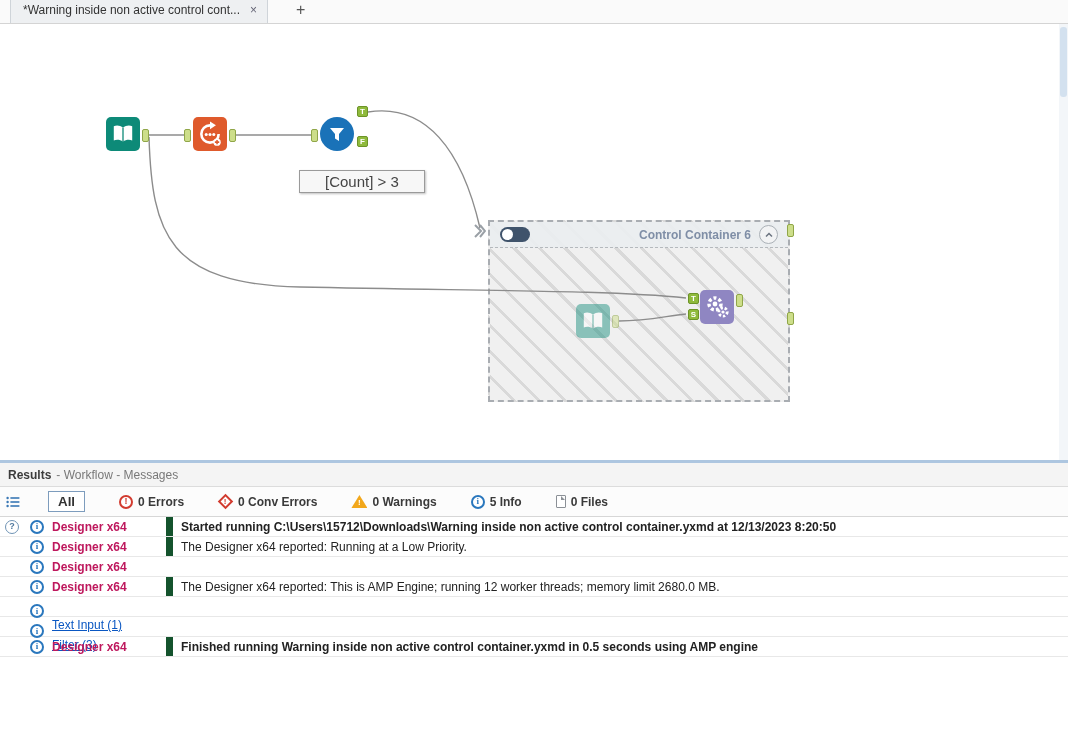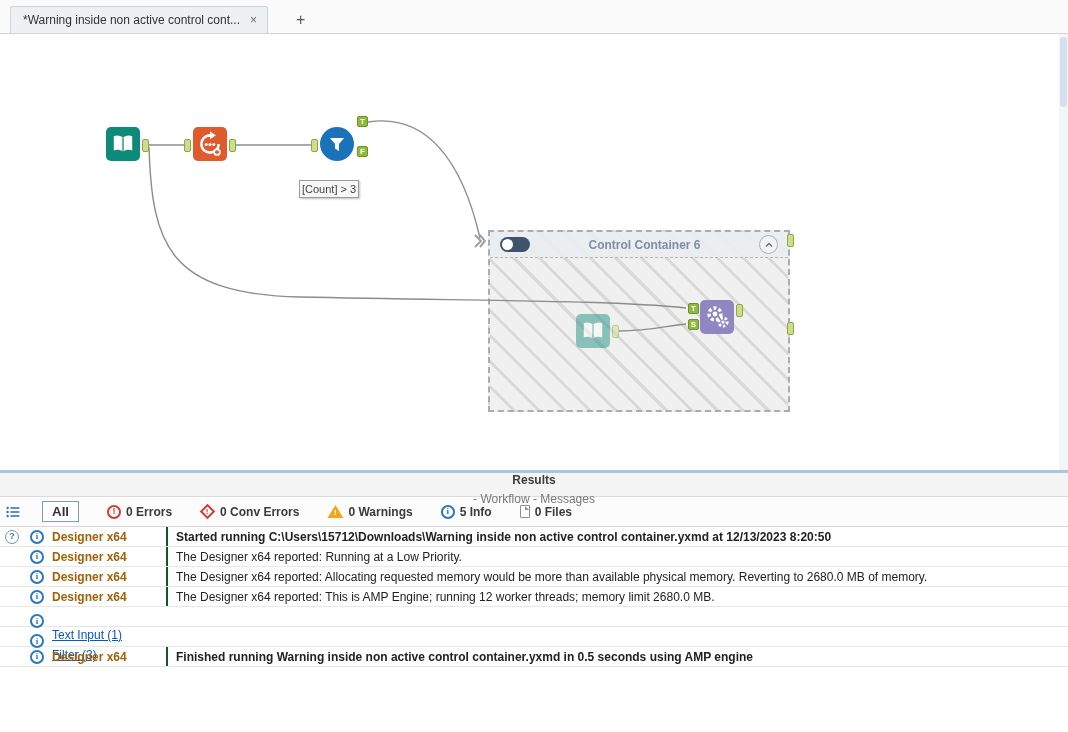--- a/index.html
+++ b/index.html
@@ -5,21 +5,21 @@
   * { box-sizing: border-box; }
   html, body { margin: 0; padding: 0; }
   body {
     width: 1068px; height: 732px; overflow: hidden;
     font-family: "Liberation Sans", sans-serif;
     font-size: 12px; color: #333; background: #fff;
   }
   .app { position: relative; width: 1068px; height: 732px; }
 
   
-  .tabbar { height: 34px; background: #fafafa; border-bottom: 1px solid #d4d4d4;
+  .tabbar { height: 24px; background: #fafafa; border-bottom: 1px solid #d4d4d4;
             display: flex; align-items: flex-end; padding-left: 10px; }
   .tab { display: flex; align-items: center; gap: 10px; height: 27px;
          padding: 0 10px 0 12px; background: #eef0f2;
          border: 1px solid #cfd4d9; border-bottom: none;
          border-radius: 3px 3px 0 0; max-width: 310px; }
   .tab-label { white-space: nowrap; overflow: hidden; color: #333; }
   .tab-close { color: #667; font-size: 12px; line-height: 1; }
   .newtab { margin-left: 16px; height: 27px; display: flex; align-items: center;
             padding: 0 12px; color: #555; font-size: 16px; }
 
@@ -36,52 +36,52 @@
 
   .anchor { position: absolute; width: 7px; height: 13px; background: #cdde8a;
             border: 1px solid #90a648; border-radius: 2px; z-index: 4; }
   .anchor.faded { opacity: 0.5; }
   .anchor-badge { position: absolute; width: 11px; height: 11px; background: #8fba3c;
                   border: 1px solid #6d9428; border-radius: 2px; color: #fff;
                   font-size: 8px; font-weight: bold; display: flex; align-items: center;
                   justify-content: center; z-index: 4; line-height: 1; }
 
   .annotation { position: absolute; background: #f7f7f7; border: 1px solid #9a9a9a;
-                box-shadow: 1px 1px 2px rgba(0,0,0,0.25); font-size: 11px; color: #444;
-                padding: 2px 2px; z-index: 3; white-space: nowrap; }
+                box-shadow: 1px 1px 2px rgba(0,0,0,0.25); font-size: 15px; color: #444;
+                padding: 2px 25px; z-index: 3; white-space: nowrap; }
 
   .container-box { position: absolute; left: 488px; top: 196px; width: 302px; height: 182px;
                    border: 2px dashed #a9adb2; background-color: #f0f0f0;
                    background-image: repeating-linear-gradient(45deg, transparent 0 15px, #d9d9d9 15px 18px);
                    z-index: 1; }
   .container-header { height: 26px; background: rgba(234,237,239,0.95);
                       border-bottom: 1px dashed #b5b9bd; display: flex; align-items: center;
                       padding: 0 10px; gap: 8px; }
   .toggle { width: 30px; height: 15px; border-radius: 8px; background: #3f536b; position: relative; flex: none; }
   .toggle-knob { position: absolute; left: 2px; top: 2px; width: 11px; height: 11px;
                  border-radius: 50%; background: #fff; }
-  .container-title { flex: 1; text-align: center; color: #7f8ea6; font-weight: bold; }
+  .container-title { flex: 1; text-align: right; color: #7f8ea6; font-weight: bold; }
   .collapse-btn { width: 19px; height: 19px; border-radius: 50%; background: #f2f3f4;
                   border: 1px solid #aab0b6; display: flex; align-items: center;
                   justify-content: center; flex: none; }
   .container-in { position: absolute; left: 473px; top: 199px; z-index: 4; }
 
   .wires { position: absolute; left: 0; top: 0; z-index: 2; }
   .canvas-scroll { position: absolute; right: 0; top: 0; width: 9px; height: 436px; background: #f3f6f9; z-index: 5; }
   .canvas-scroll .thumb { position: absolute; right: 1px; top: 3px; width: 7px; height: 70px;
                           background: #d3e1ef; border-radius: 3px; }
 
   
   .splitter { height: 3px; background: #adc6e0; }
   .results-header { height: 24px; display: flex; align-items: center; gap: 5px;
-                    padding: 0 8px; background: #f4f4f4; border-bottom: 1px solid #dcdcdc; flex-direction: column; }
+                    padding: 0 8px; background: #f4f4f4; border-bottom: 1px solid #dcdcdc; }
   .results-title { font-weight: bold; color: #3c3c3c; }
   .results-subtitle { color: #787878; }
 
-  .results-toolbar { height: 30px; display: flex; align-items: center; gap: 18px;
+  .results-toolbar { height: 30px; display: flex; align-items: center; gap: 24px;
                      padding: 0 6px; background: #fcfcfc; border-bottom: 1px solid #d7d7d7; }
   .all-btn { border: 1px solid #7d9cbd; background: #fff; padding: 2px 9px;
              font-weight: bold; color: #333; margin-left: 4px; }
   .filter-item { display: flex; align-items: center; gap: 5px; font-weight: bold;
                  color: #3a3a3a; margin-left: 10px; }
 
   .icon-error { width: 14px; height: 14px; border: 2px solid #d23b2f; border-radius: 50%;
                 color: #d23b2f; font-size: 9px; font-weight: bold; display: flex;
                 align-items: center; justify-content: center; background: #fff; line-height: 1; }
   .icon-conv { width: 11px; height: 11px; border: 2px solid #d23b2f; transform: rotate(45deg);
@@ -101,23 +101,23 @@
                       border-style: solid; border-width: 0 4px 4px 0;
                       border-color: #8b9096 #fcfcfc #8b9096 #fcfcfc; }
   .help-icon { width: 14px; height: 14px; border-radius: 50%; border: 1.5px solid #6f93b5;
                color: #4d769c; font-size: 9px; font-weight: bold; display: flex;
                align-items: center; justify-content: center; background: #fff; line-height: 1; }
 
   .results-rows { background: #fff; }
   .rrow { display: grid; grid-template-columns: 24px 26px 116px 1fr; align-items: center;
           height: 20px; border-bottom: 1px solid #e8e8e8; }
   .cell-help, .cell-icon { display: flex; align-items: center; justify-content: center; }
-  .cell-src { font-weight: bold; color: #a16207; padding-left: 2px; white-space: nowrap; overflow: hidden; }
+  .cell-src { font-weight: bold; color: #be185d; padding-left: 2px; white-space: nowrap; overflow: hidden; }
   .cell-src.link { font-weight: normal; color: #0a57c2; text-decoration: underline; margin-top: 28px; }
-  .cell-msg { border-left: 2px solid #14532d; padding-left: 8px; height: 100%;
+  .cell-msg { border-left: 7px solid #14532d; padding-left: 8px; height: 100%;
               display: flex; align-items: center; white-space: nowrap; overflow: hidden; color: #222; }
   .rrow.bold .cell-msg { font-weight: bold; }
 </style>
 </head>
 <body>
 
 <div class="app">
 
   <div class="tabbar">
     <div class="tab">
@@ -289,21 +289,20 @@
         <span class="cell-src">Designer x64</span>
         <span class="cell-msg">The Designer x64 reported: Running at a Low Priority.</span>
       </div>
 
       <div class="rrow">
         <span class="cell-help"></span>
         <span class="cell-icon">
             <span class="icon-info">i</span>
           </span>
         <span class="cell-src">Designer x64</span>
-        <span class="cell-msg">The Designer x64 reported: Allocating requested memory would be more than available physical memory. Reverting to 2680.0 MB of memory.</span>
       </div>
 
       <div class="rrow">
         <span class="cell-help"></span>
         <span class="cell-icon">
             <span class="icon-info">i</span>
           </span>
         <span class="cell-src">Designer x64</span>
         <span class="cell-msg">The Designer x64 reported: This is AMP Engine; running 12 worker threads; memory limit 2680.0 MB.</span>
       </div>

